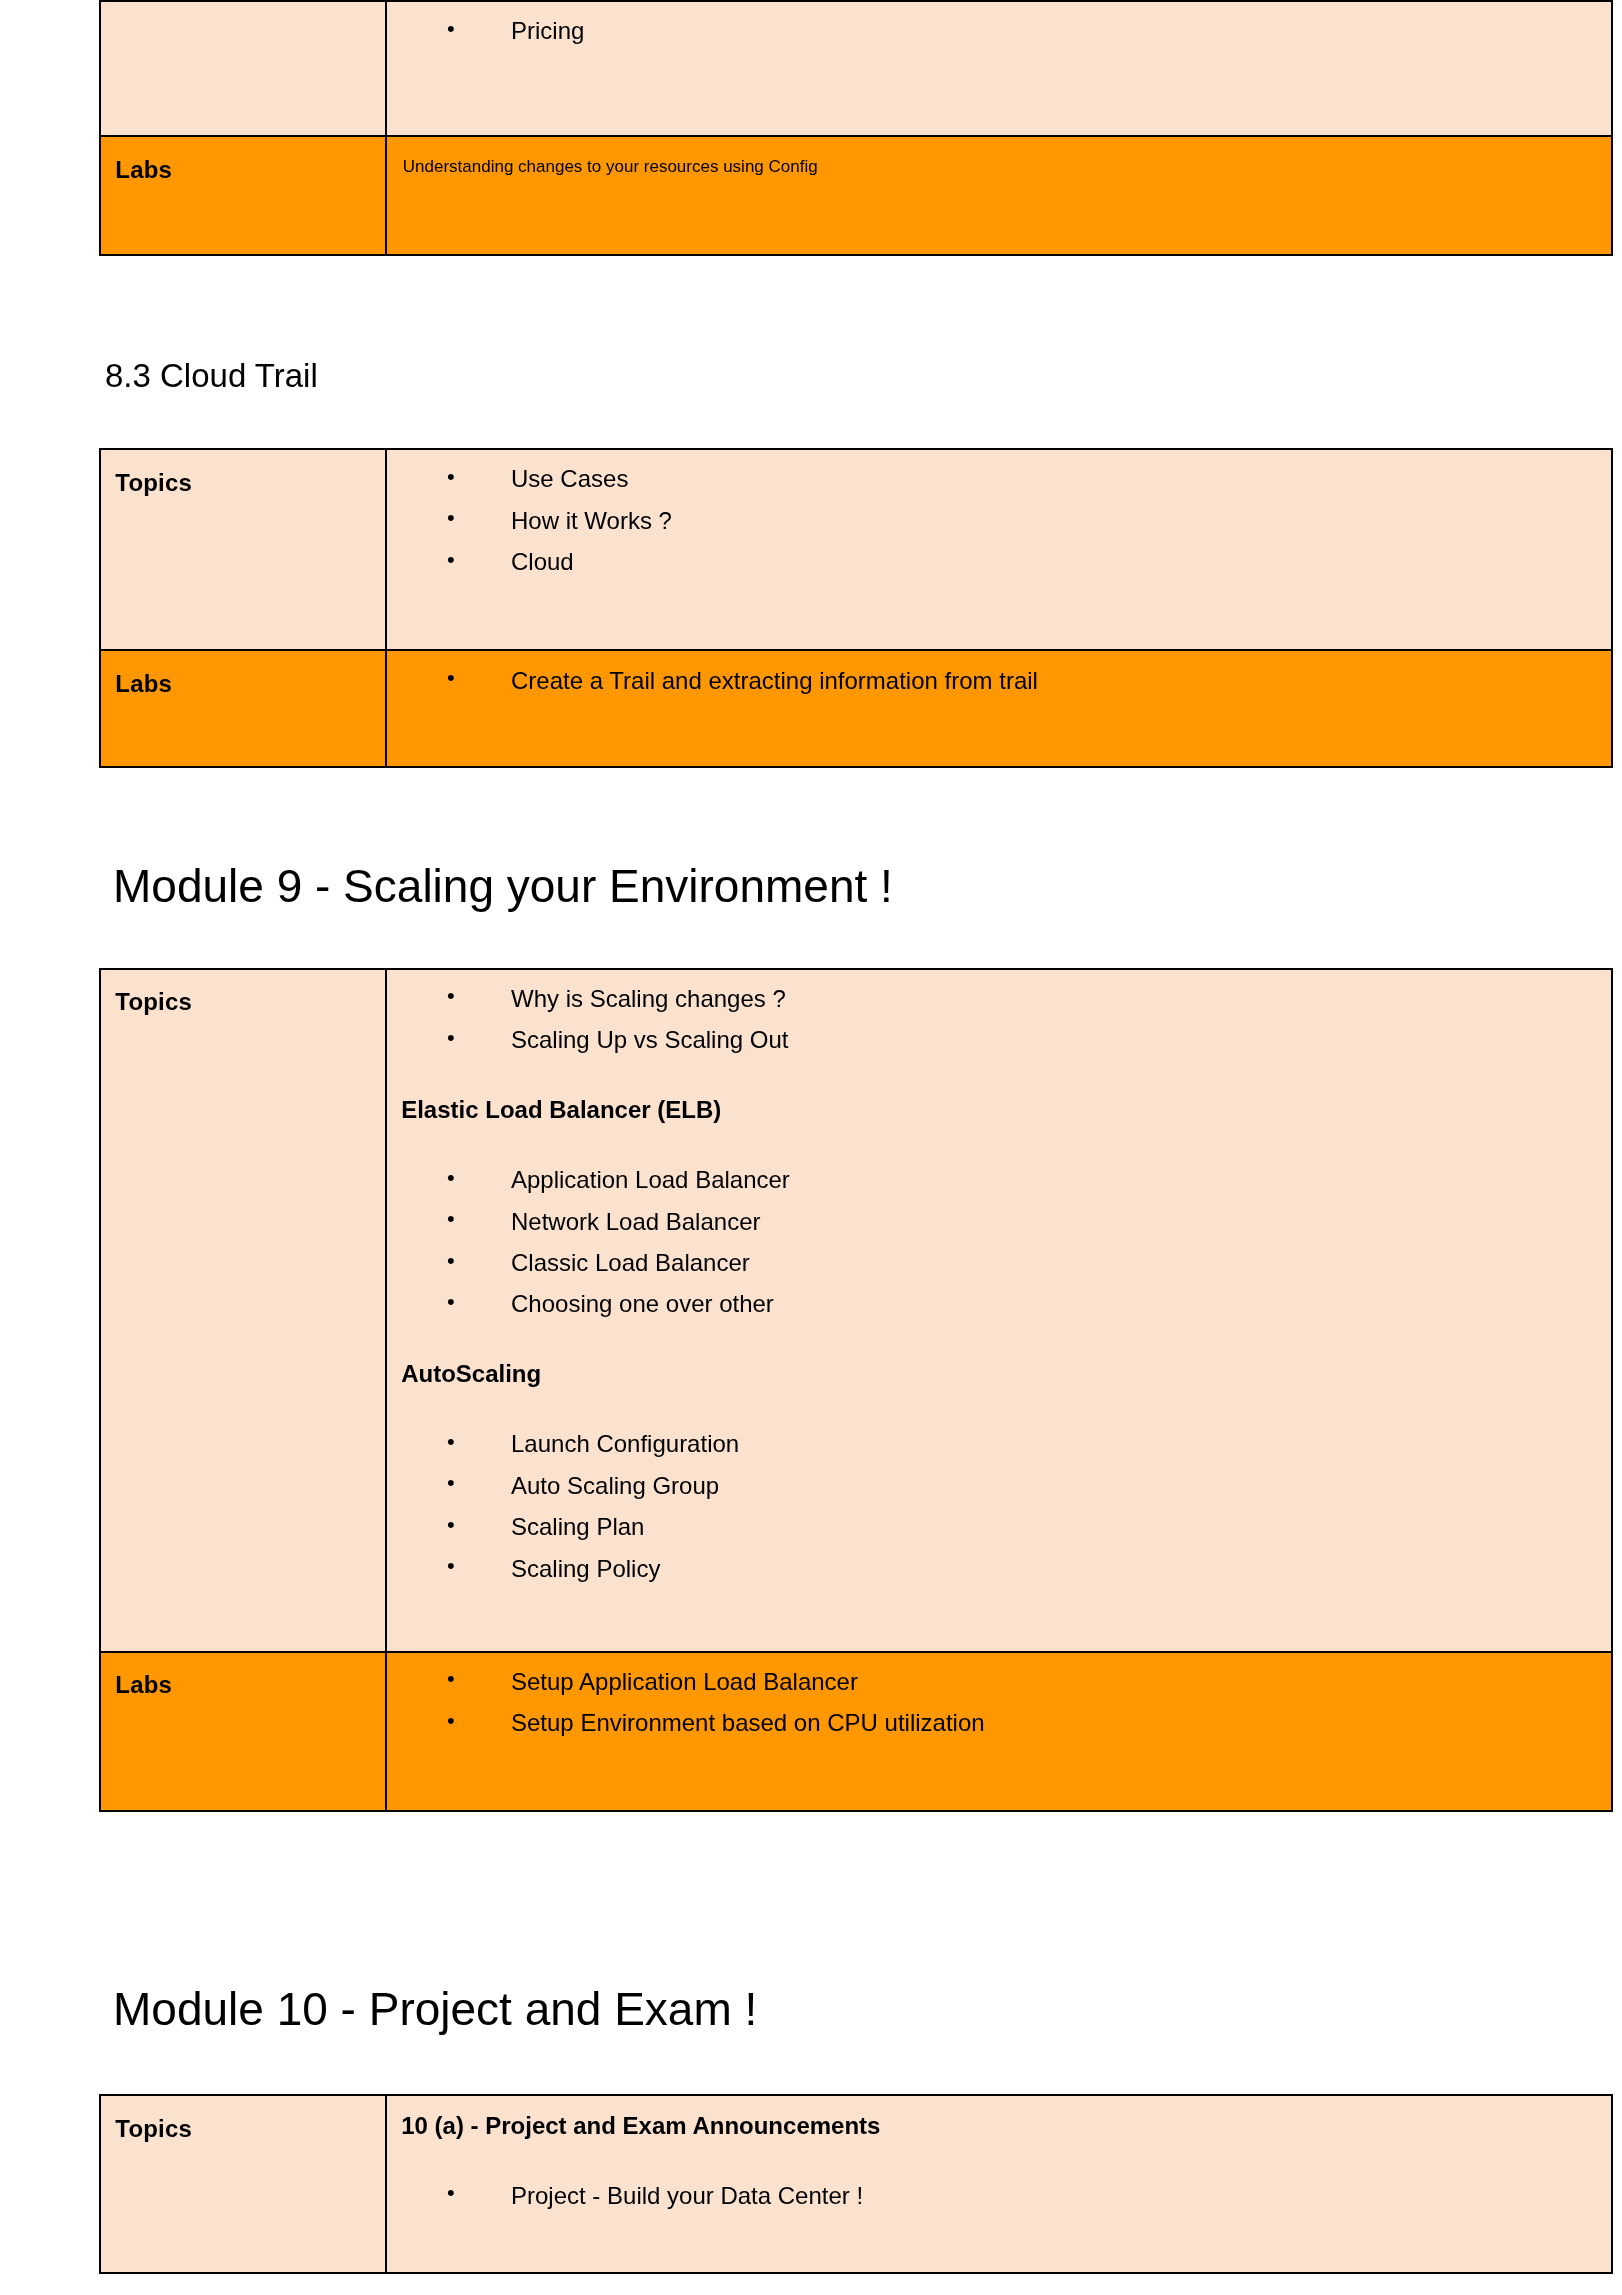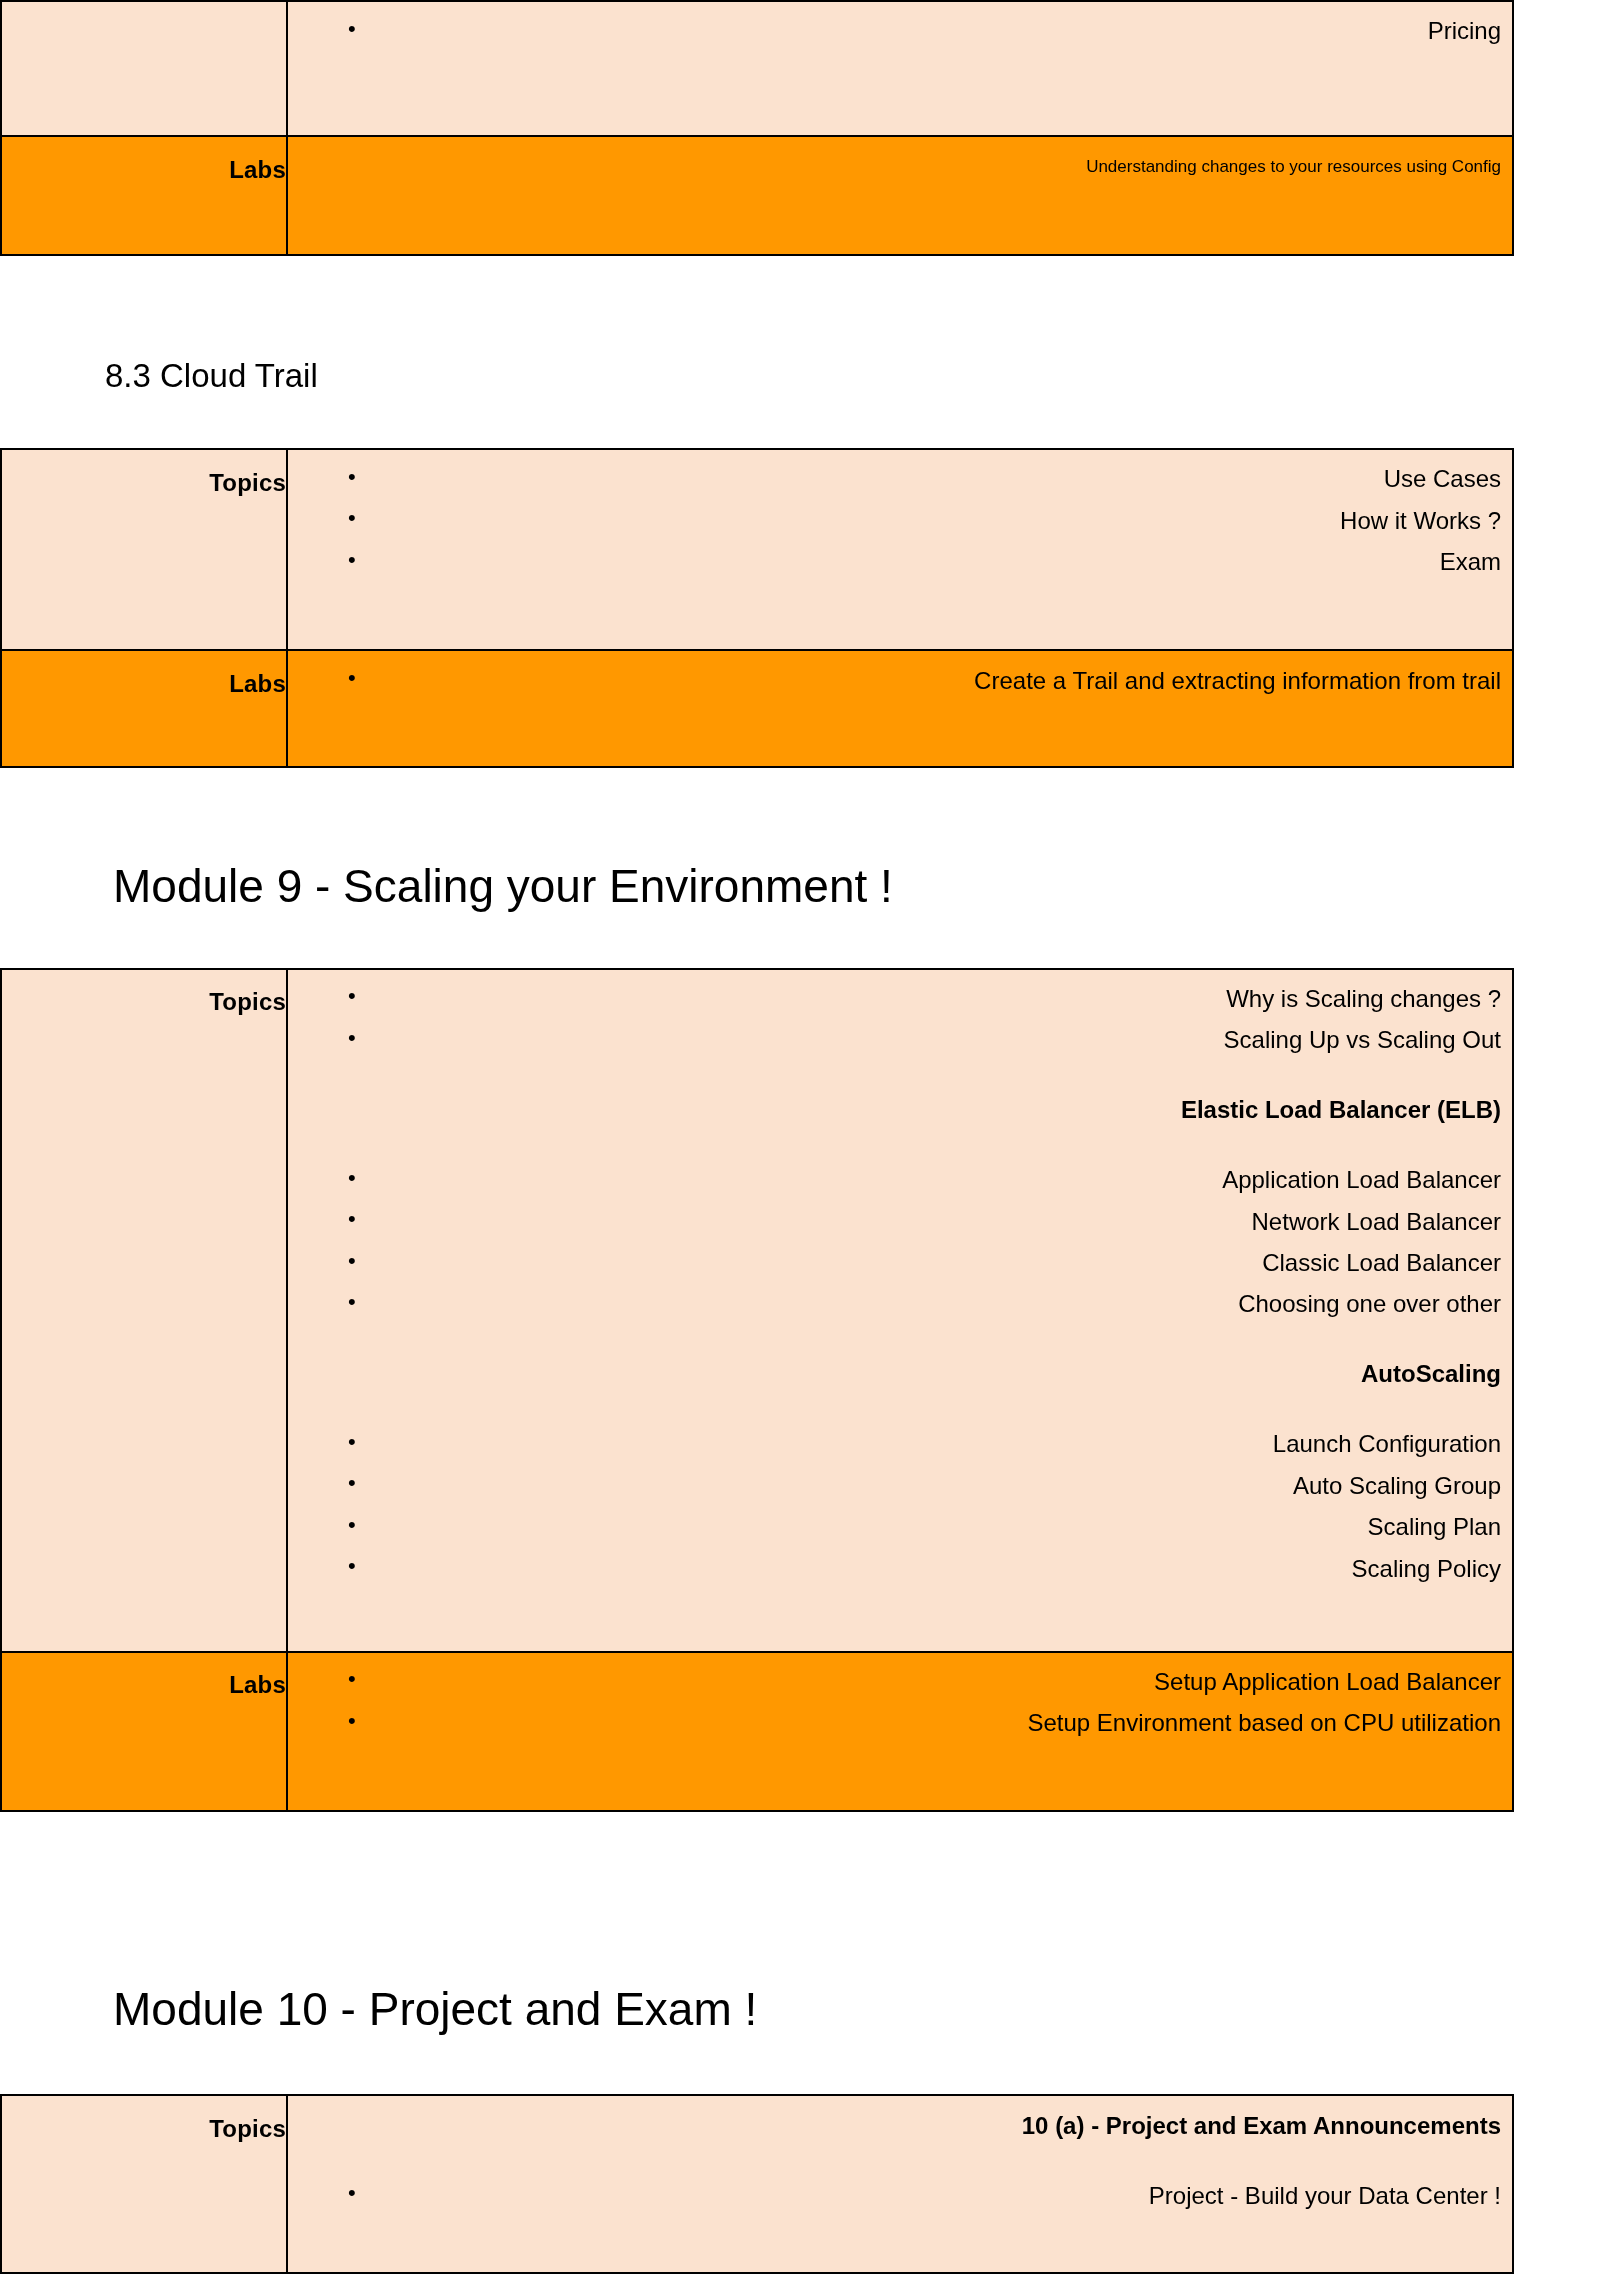--- a/index.html
+++ b/index.html
@@ -20,22 +20,22 @@
     width: 1623px;
     height: 2295px;
     padding: 0;
   }
 
   
   .doc-table {
     border-collapse: collapse;
     table-layout: fixed;
     width: 1466px;
+    margin-left: 99px;
     border: 2.4px solid #000;
-    text-align: right;
   }
   .doc-table td {
     border: 2.4px solid #000;
     vertical-align: top;
     padding: 0;
   }
   .col-label { width: 286px; }
   .col-body  { width: 1226px; }
 
   .cell-topics { background: #fbe2cf; }
@@ -158,21 +158,21 @@
     <tbody>
       <tr>
         <td class="col-label cell-topics">
           <div class="label-text">Topics</div>
         </td>
         <td class="col-body cell-topics">
           <div class="body-pad">
             <ul class="bullets">
               <li>Use Cases</li>
               <li>How it Works ?</li>
-              <li>Exam</li>
+              <li>Cloud</li>
             </ul>
             <div style="height:51px"></div>
           </div>
         </td>
       </tr>
       <tr>
         <td class="col-label cell-labs">
           <div class="label-text">Labs</div>
         </td>
         <td class="col-body cell-labs">

